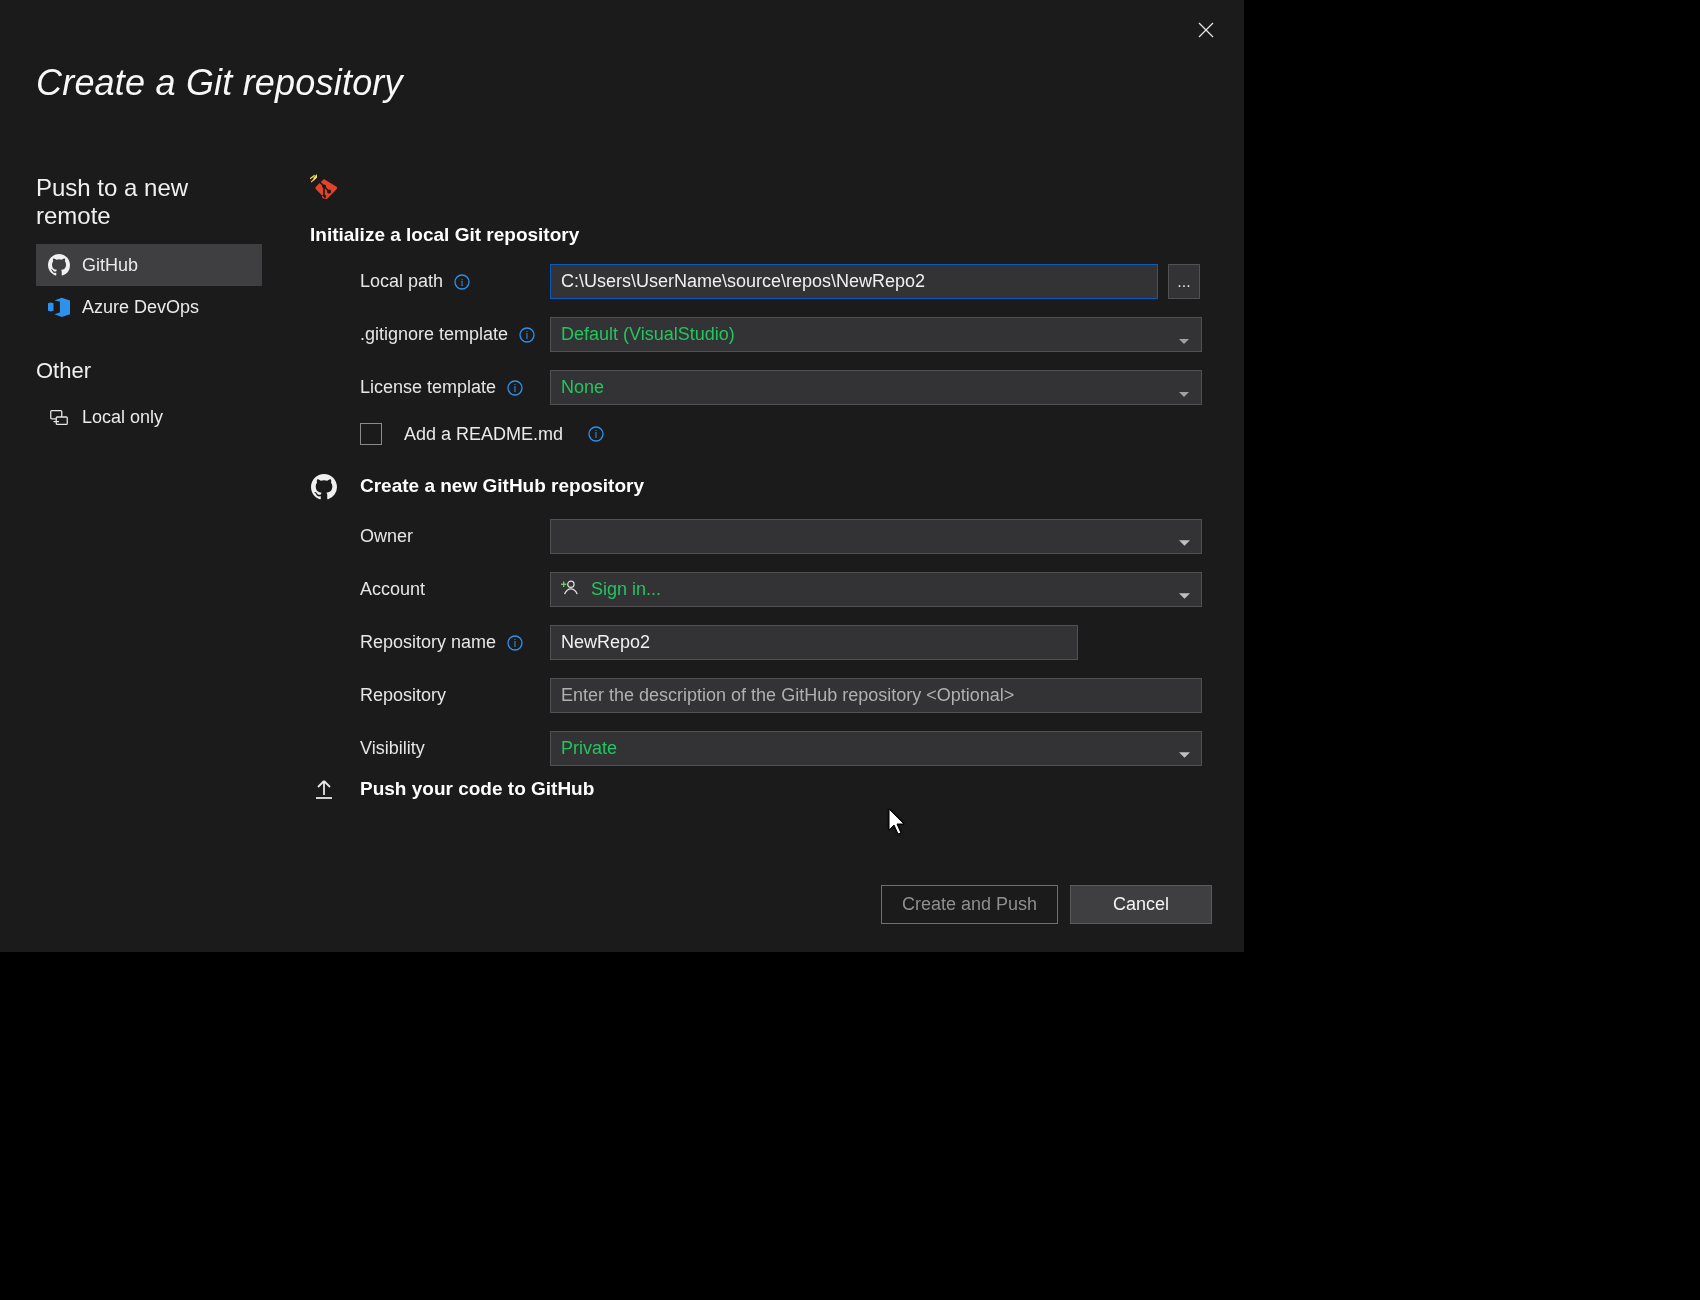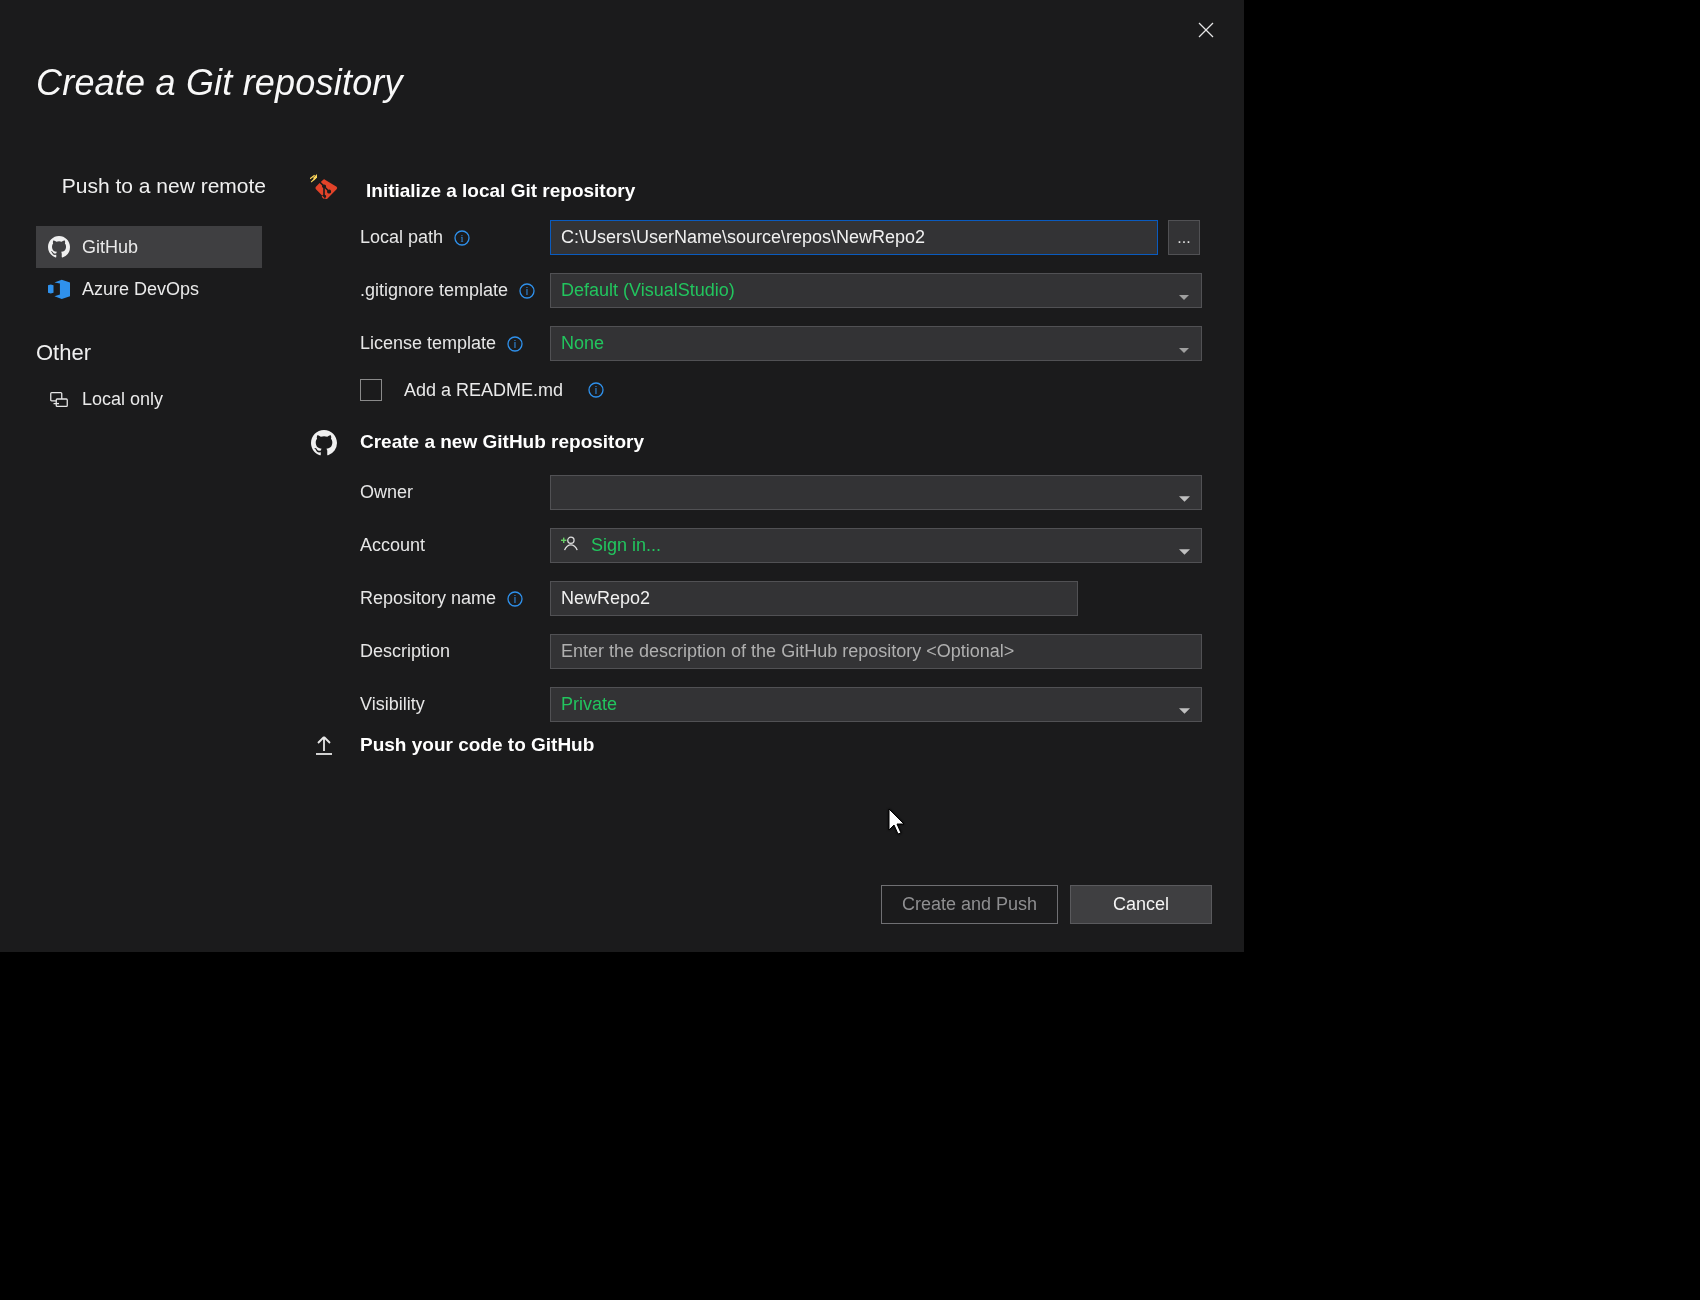--- a/index.html
+++ b/index.html
@@ -4,27 +4,27 @@
 <style>
   html, body { margin:0; padding:0; background:#000; font-family:"Segoe UI", Arial, sans-serif; }
   .window {
     width:1244px; height:952px; background:#1b1b1c; position:relative; color:#f0f0f0;
     box-sizing:border-box;
   }
   .close-x { position:absolute; top:16px; right:24px; width:28px; height:28px; display:flex; align-items:center; justify-content:center; cursor:pointer;}
   .close-x svg { stroke:#e6e6e6; }
   .title { position:absolute; left:36px; top:62px; font-size:36px; font-weight:350; color:#f8f8f8; letter-spacing:0.2px;font-style:italic;}
   .sidebar { position:absolute; left:36px; top:174px; width:230px; }
-  .section-head { font-size:21px; font-weight:400; color:#f0f0f0; margin-bottom:28px;text-align:right; }
+  .section-head { font-size:24px; font-weight:400; color:#f0f0f0; margin-bottom:14px; }
   .nav-item { display:flex; align-items:center; gap:12px; padding:10px 12px; border-radius:0; font-size:18px; color:#eaeaea; cursor:pointer; width:226px; box-sizing:border-box;}
   .nav-item.selected { background:#3f3f41; }
   .nav-item .ic { width:22px; height:22px; display:flex; align-items:center; justify-content:center; }
   .other-head { font-size:22px; font-weight:400; margin-top:30px; margin-bottom:12px; }
   .main { position:absolute; left:310px; top:172px; width:900px; }
-  .step { display:flex; align-items:flex-end; gap:28px; }
+  .step { display:flex; align-items:flex-start; gap:22px;flex-direction:column; }
   .step-icon { width:28px; height:28px; display:flex; align-items:center; justify-content:center; flex:0 0 28px; margin-top:2px;}
   .step-title { font-size:19px; font-weight:600; color:#fff; }
   .form { margin-left:50px; margin-top:18px; }
   .row { display:flex; align-items:center; margin-bottom:18px; }
   .label { width:190px; font-size:18px; color:#e6e6e6; display:flex; align-items:center; gap:10px;}
   .info-ic { width:18px; height:18px; display:inline-flex; align-items:center; justify-content:center;}
   .field-col { flex:1; display:flex; align-items:center; gap:10px; }
   .text-input {
     background:#333335; border:1px solid #515154; color:#f0f0f0; font-size:18px;
     padding:6px 10px; box-sizing:border-box; height:35px;
@@ -244,21 +244,21 @@
               </svg>
           </span>
         </div>
         <div class="field-col">
           <input type="text" class="text-input" style="width: 528px;" value="NewRepo2">
         </div>
       </div>
 
       <div class="row">
         <div class="label">
-          <span>Description</span>
+          <span>Repository</span>
         </div>
         <div class="field-col">
           <input type="text" class="text-input" style="width: 652px;" placeholder="Enter the description of the GitHub repository &lt;Optional&gt;">
         </div>
       </div>
 
       <div class="row" style="margin-bottom:8px">
         <div class="label">
           <span>Visibility</span>
         </div>

